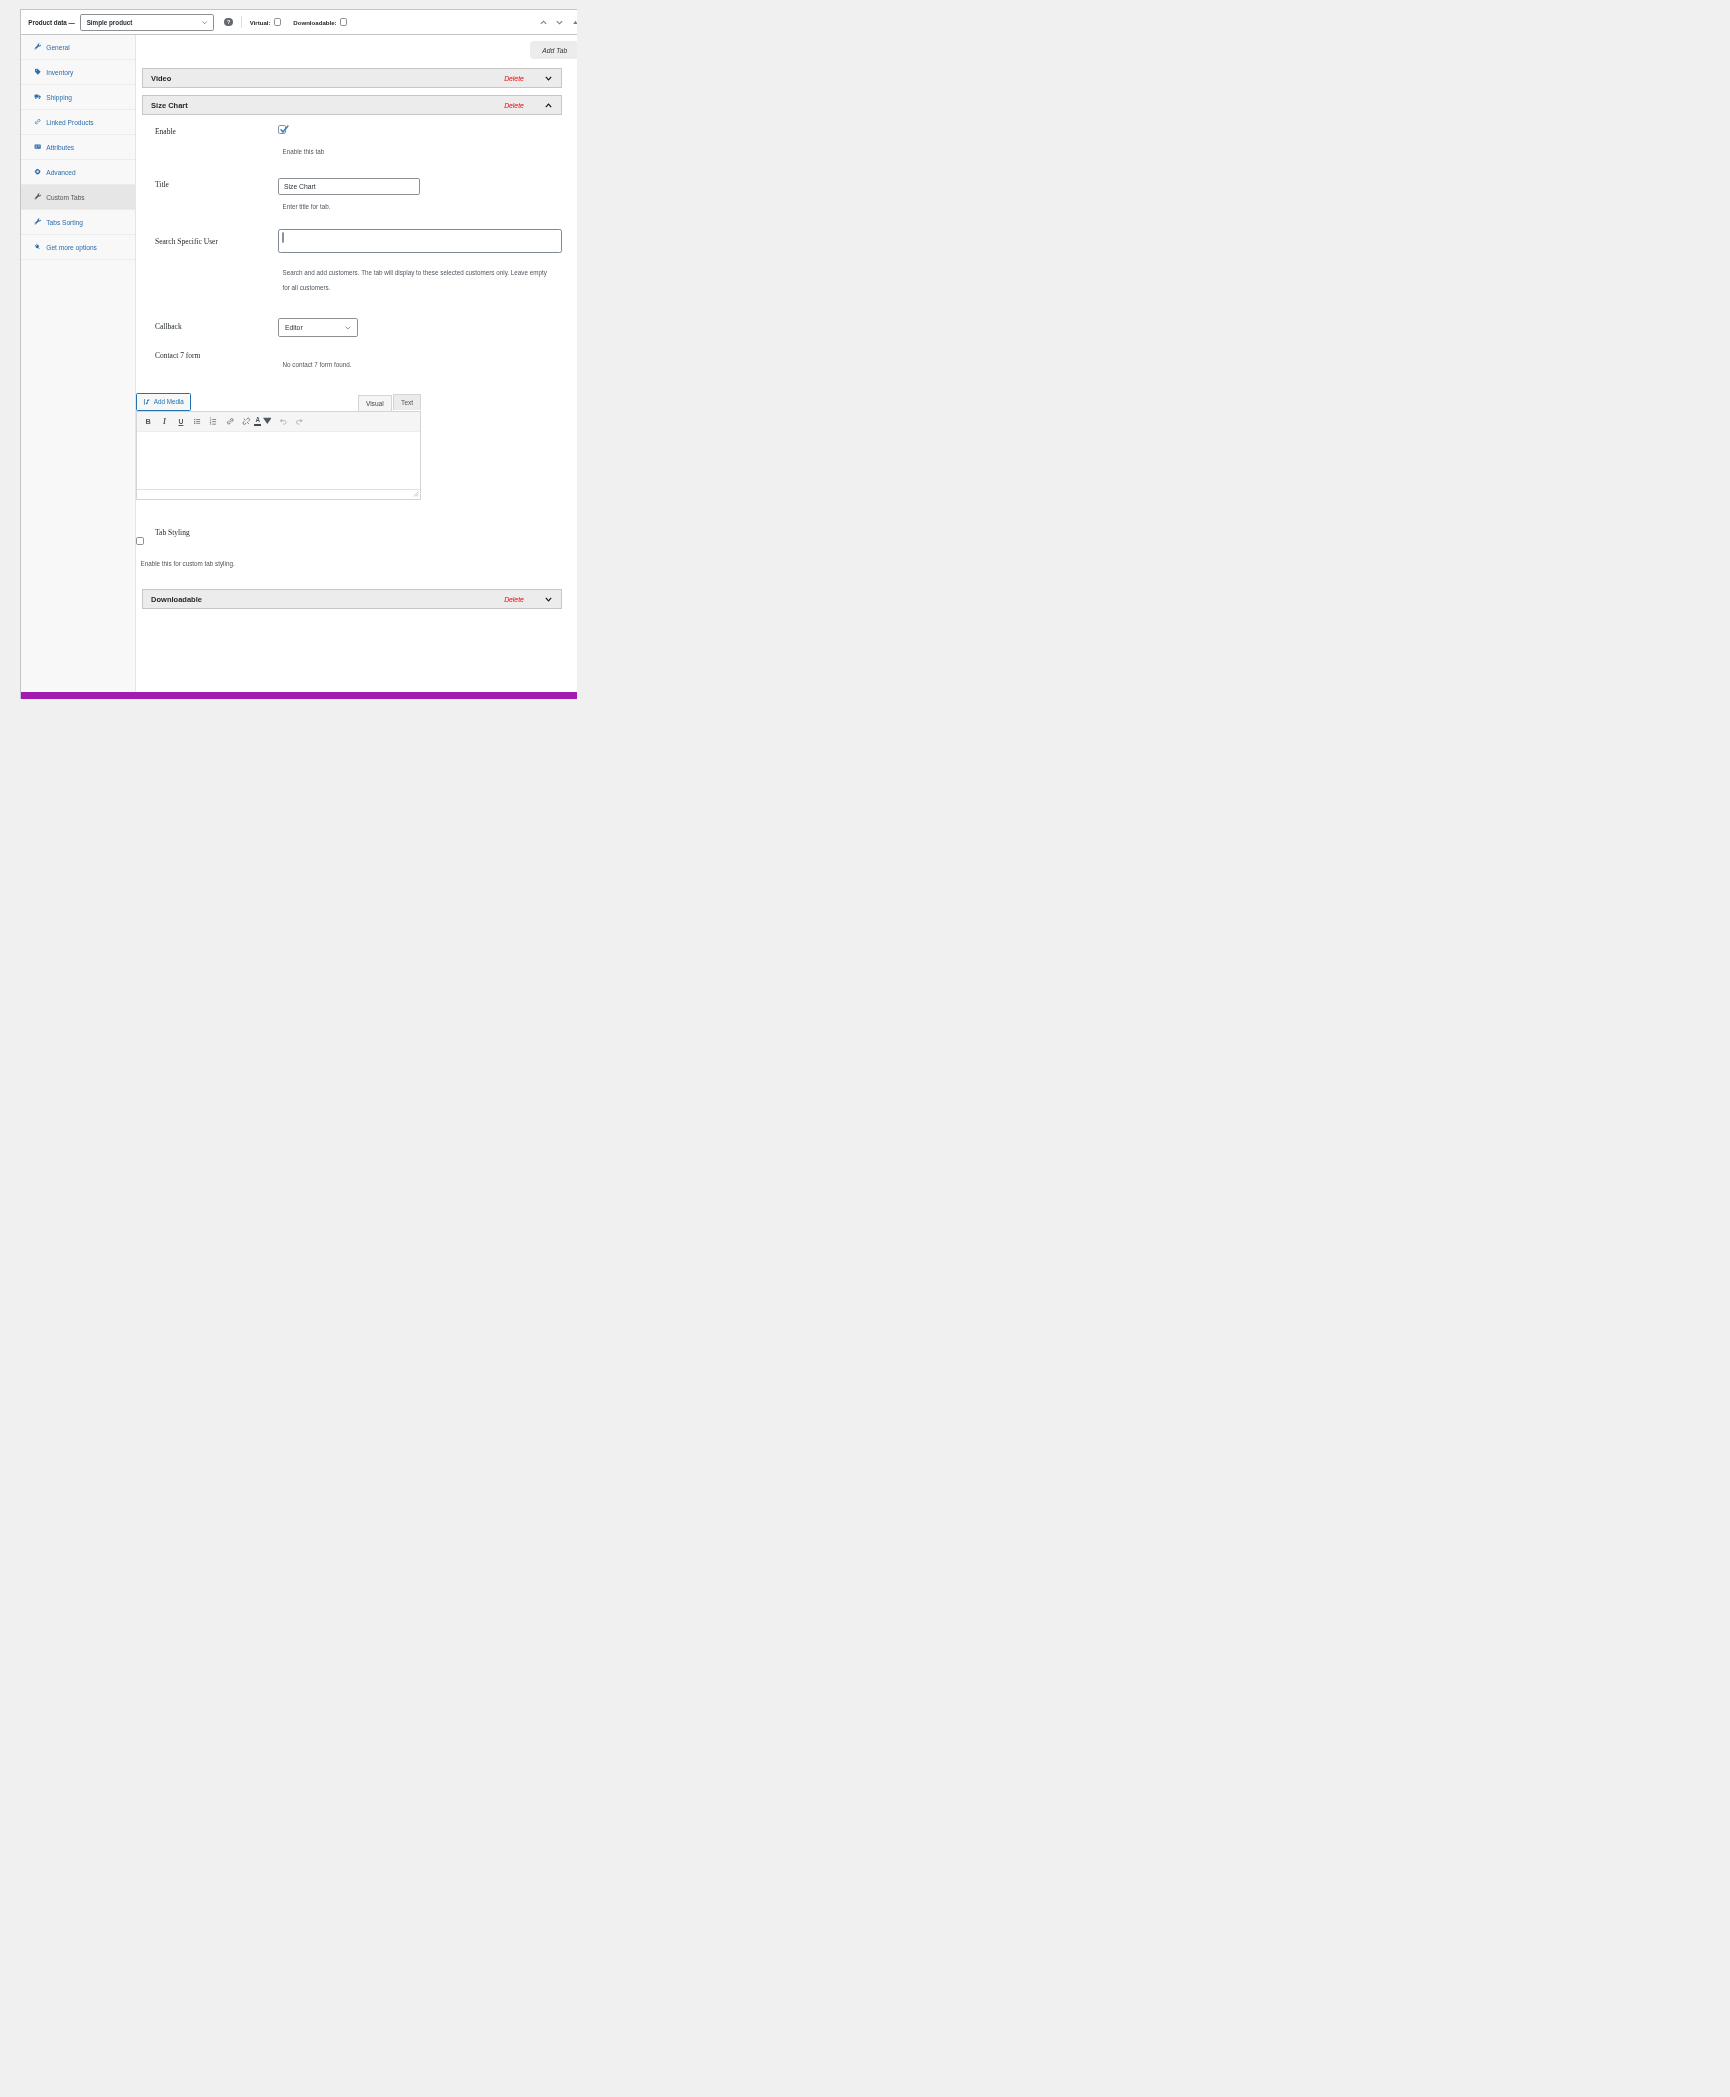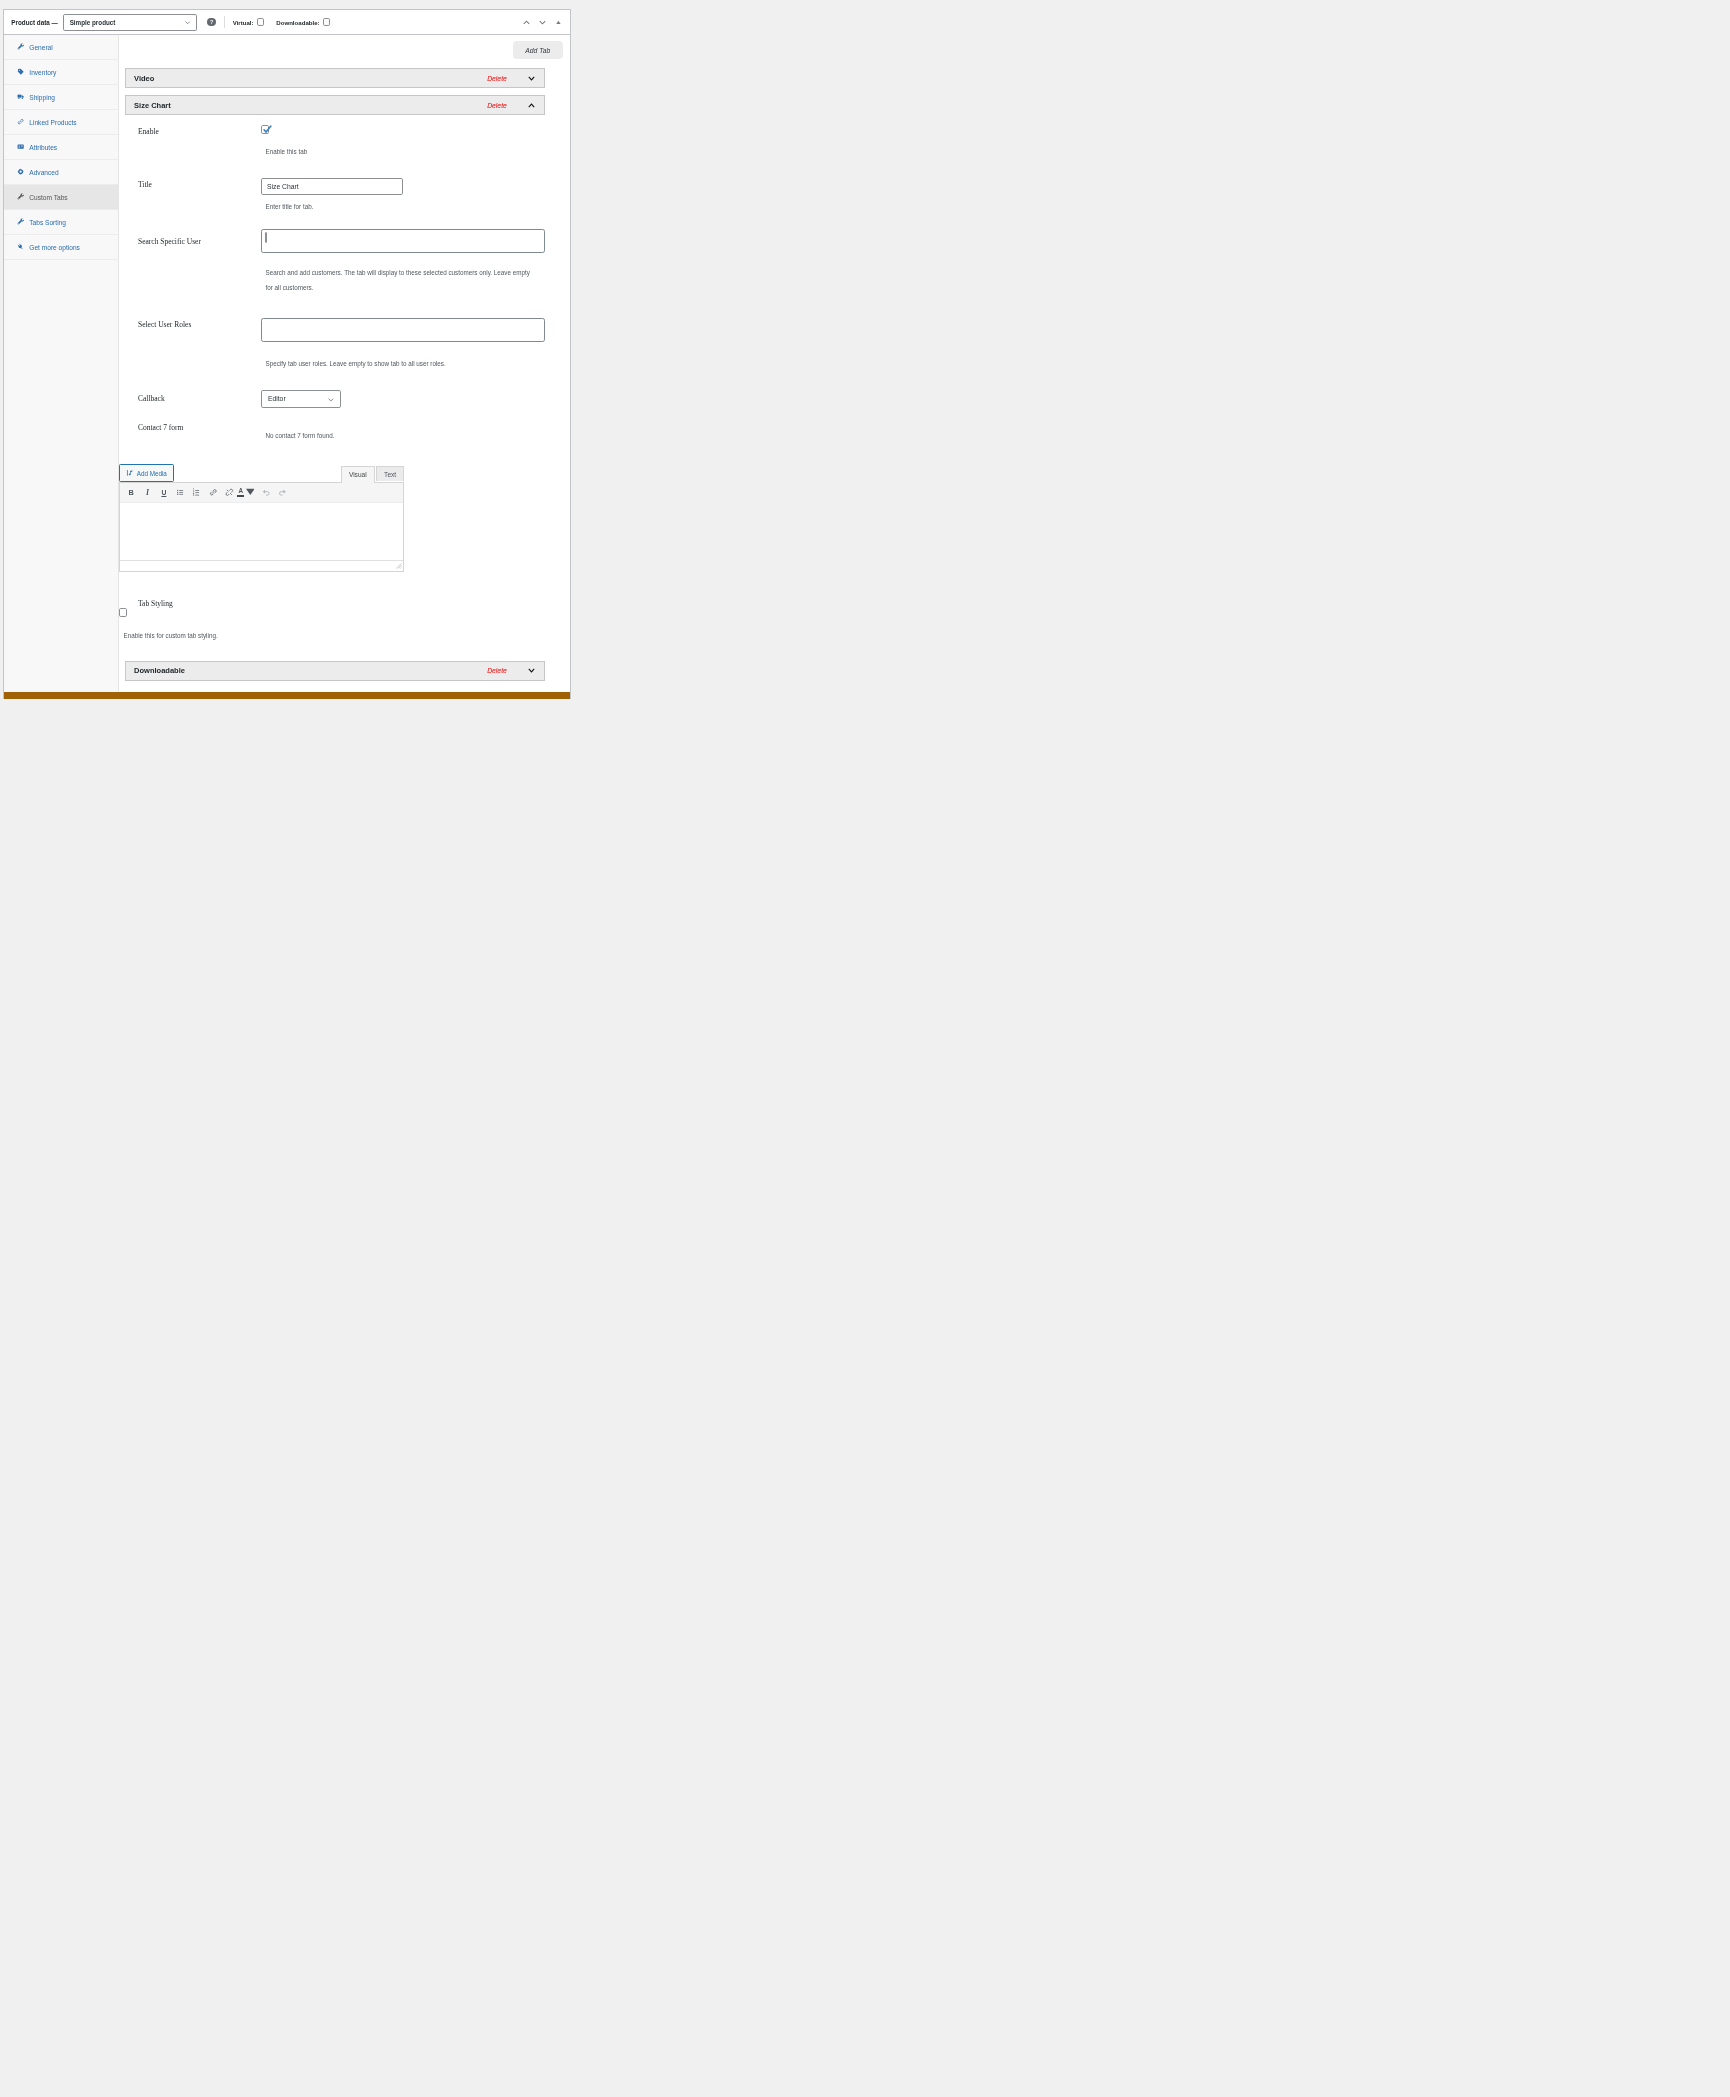--- a/index.html
+++ b/index.html
@@ -1,22 +1,22 @@
 <!DOCTYPE html>
 <html style="font-size:7.3px"><head>
 <meta charset="utf-8">
 <style>
   * { margin:0; padding:0; box-sizing:border-box; }
   html,body { background:#f0f0f1; }
   body { font-family:"Liberation Sans","DejaVu Sans",sans-serif; color:#1d2327; }
   .screen { position:relative; width:577px; height:699px; background:#f0f0f1; overflow:hidden; }
 
   
-  .metabox { position:absolute; left:3px; top:9px; width:568px; height:862px;
-             background:#a16207; border:0.5px solid #c3c4c7; }
+  .metabox { position:absolute; left:20px; top:9px; width:568px; height:862px;
+             background:#a21caf; border:0.5px solid #c3c4c7; }
 
   
   .mb-header { height:25px; display:flex; align-items:center; padding:0 8.2px 0 7.3px;
                border-bottom:0.5px solid #c3c4c7; background:#fff; }
   .mb-title { font-size:6.3px; font-weight:700; color:#1d2327; white-space:nowrap; }
   .wp-select { position:relative; margin-left:5.4px; width:134px; height:17px; border:0.5px solid #8c8f94;
                border-radius:1.8px; background:#fff; display:flex; align-items:center;
                padding:0 15.4px 0 5.4px; font-size:6.3px; font-weight:600; color:#2c3338; cursor:pointer; }
   .wp-select .chev { position:absolute; right:4.5px; top:4.5px; width:7.3px; height:7.3px; color:#50575e; }
   .help-circle { margin-left:10px; width:8.6px; height:8.6px; border-radius:50%; background:#646970;
@@ -287,27 +287,20 @@
           <div class="frow row-search">
             <div class="flabel" style="padding-top:8.2px;">Search Specific User</div>
             <div class="ffield">
               <div class="sel2-box">
                 <span class="sel2-search"></span>
               </div>
               <div class="fdesc">Search and add customers. The tab will display to these selected customers only. Leave empty for all customers.</div>
             </div>
           </div>
 
-          <div class="frow row-roles">
-            <div class="flabel">Select User Roles</div>
-            <div class="ffield">
-              <div class="sel2-box"></div>
-              <div class="fdesc">Specify tab user roles. Leave empty to show tab to all user roles.</div>
-            </div>
-          </div>
 
           <div class="frow row-callback">
             <div class="flabel" style="padding-top:4.1px;">Callback</div>
             <div class="ffield">
               <div class="cb-select">
                 <span>Editor</span>
                 <svg class="chev" viewBox="0 0 20 20">
                   <path d="M4 7l6 6 6-6" fill="none" stroke="currentColor" stroke-width="1.8"></path>
                   </svg>
               </div>

